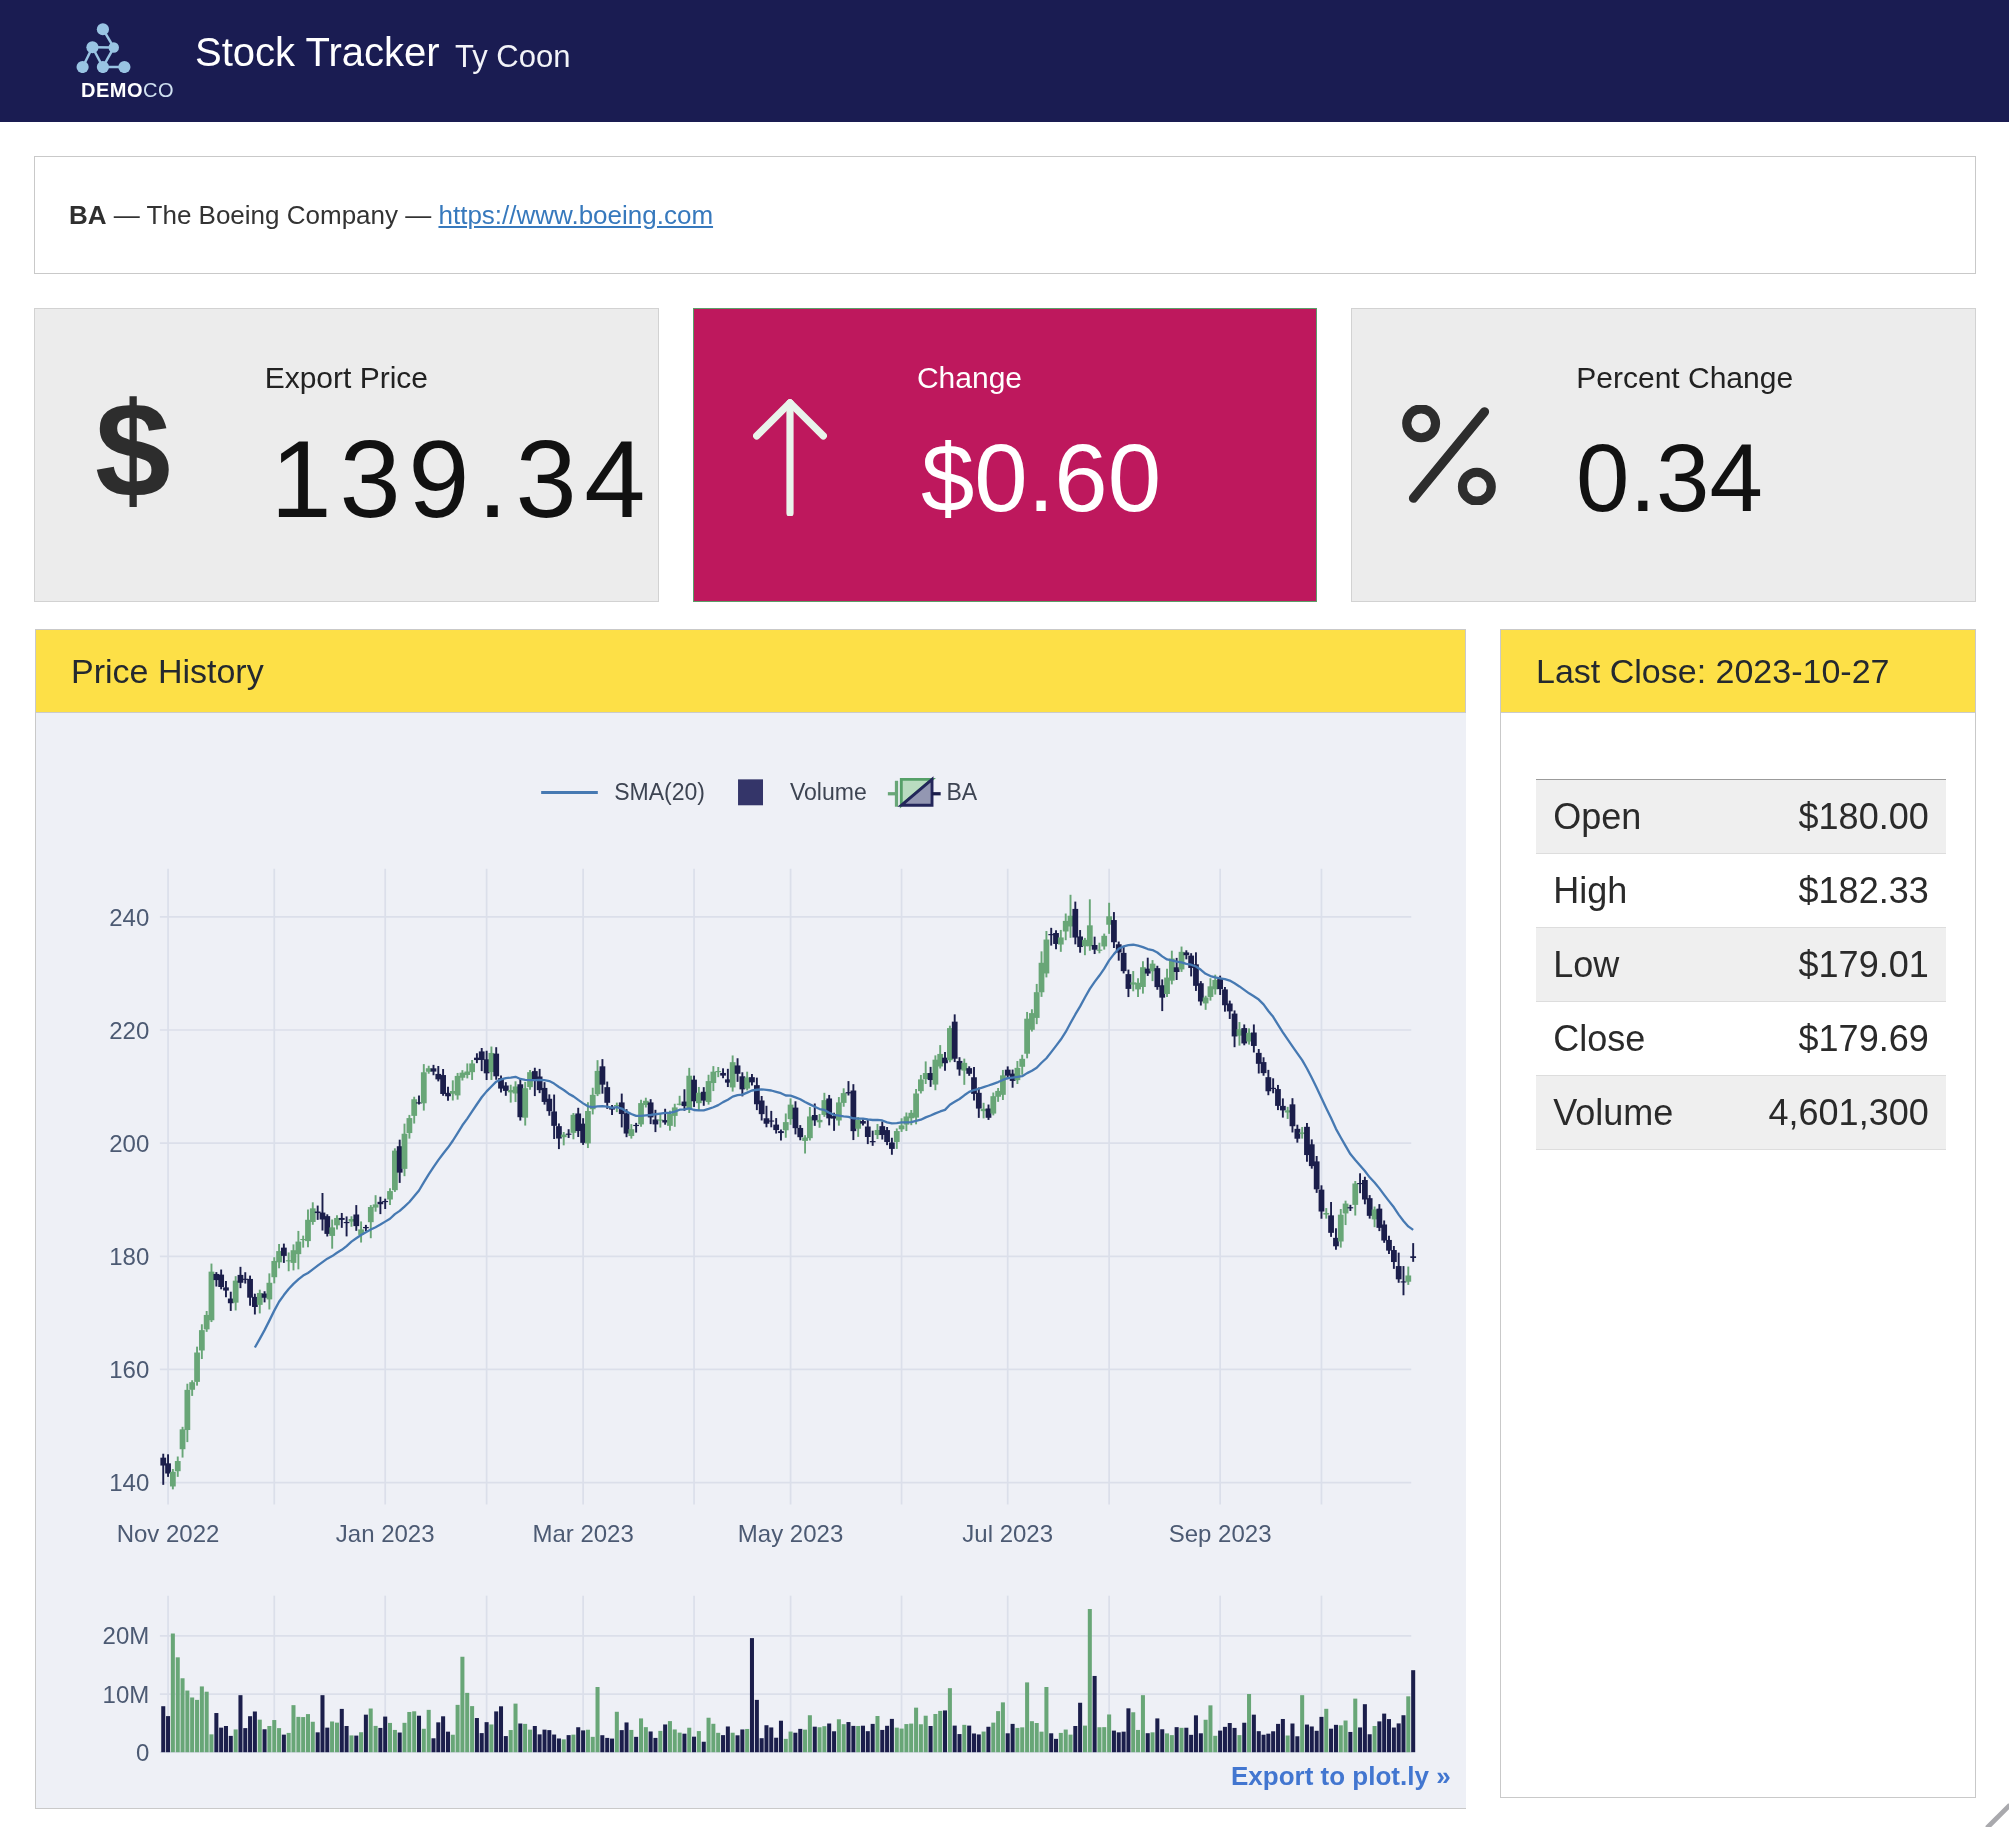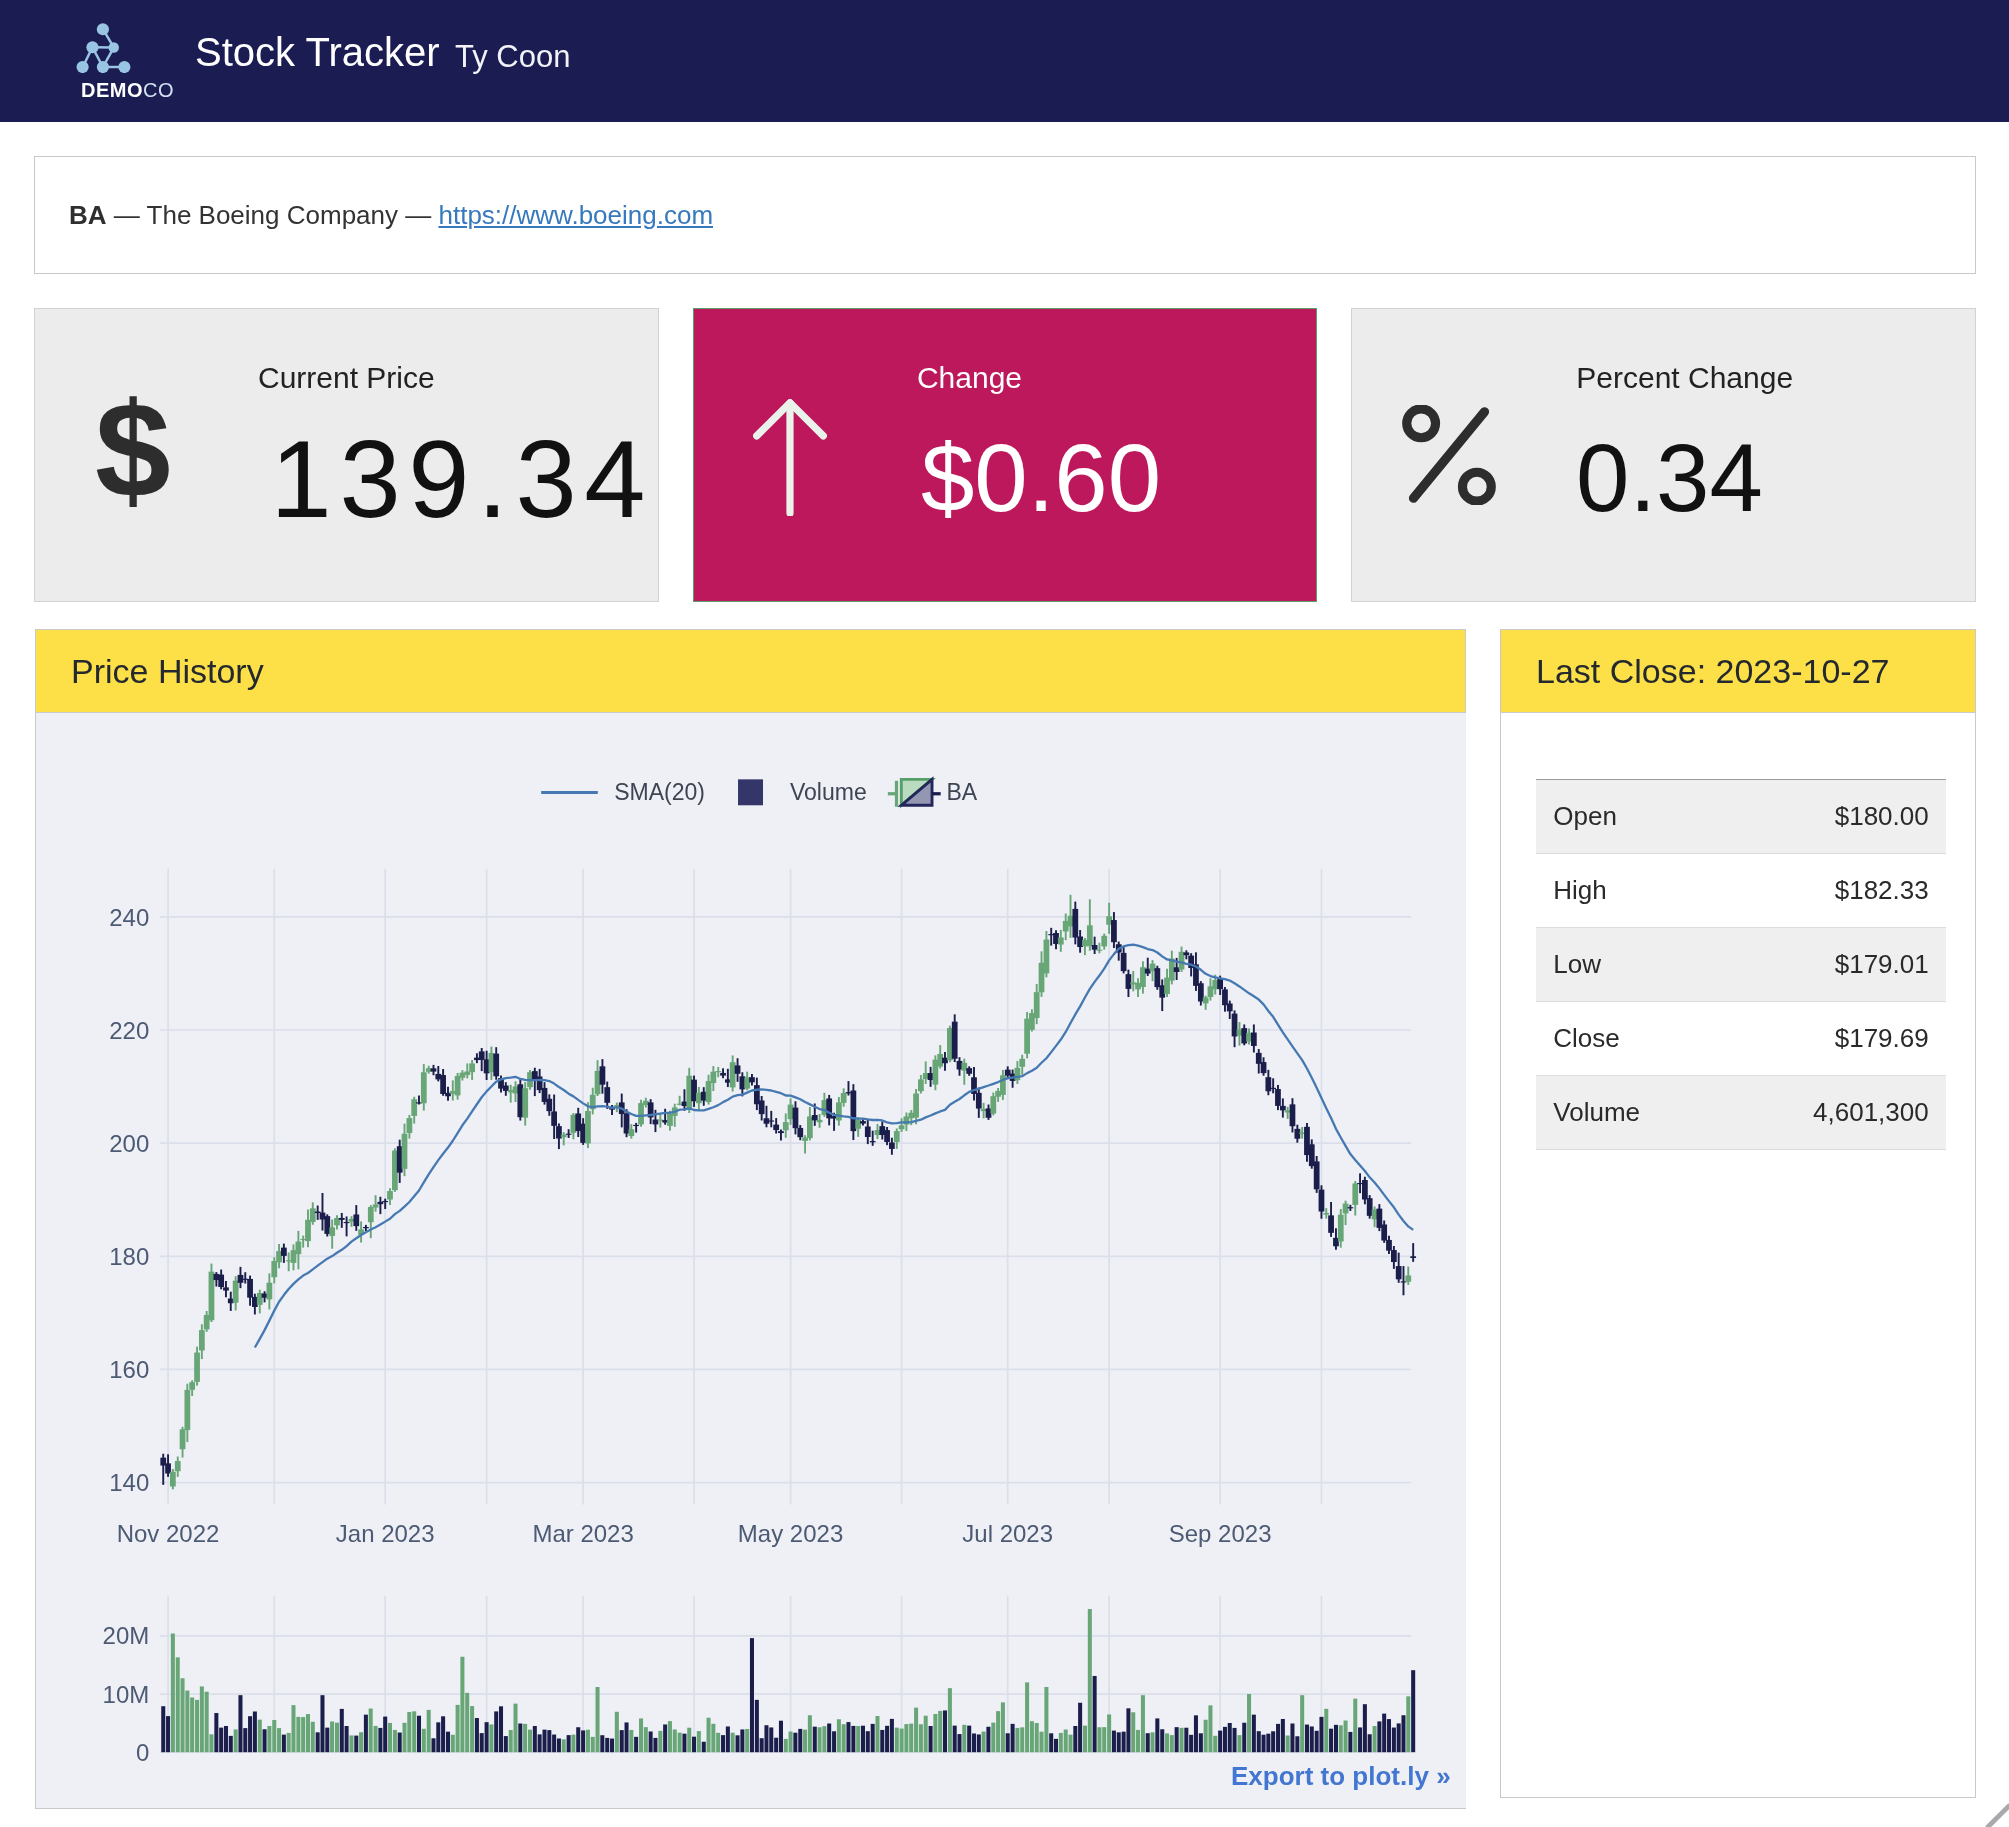--- a/index.html
+++ b/index.html
@@ -18,21 +18,21 @@
 .cnum{position:absolute;top:114px;width:100%;text-align:center;font-size:96px;color:#111}
 .card.green .clabel,.card.green .cnum{color:#fff}
 .dollar{position:absolute;left:60px;top:63px;font-size:136px;font-weight:bold;color:#2d2d2d}
 .main{margin:27px 34px 0 35px;display:flex;align-items:flex-start}
 .panel{border:1px solid #c9c9c9;background:#fff}
 .phead{height:83px;background:#fde047;border-bottom:1px solid #cbcbcb;display:flex;align-items:center;padding-left:35px;font-size:34px;color:#24292f}
 .lpanel{width:1431px;height:1180px}
 .lbody{position:relative;width:1430px;height:1095px;background:#eef0f6}
 .export{position:absolute;right:15.4px;bottom:16.3px;font-size:26px;font-weight:bold;color:#4276d0}
 .rpanel{width:477px;height:1169px;margin-left:34px}
-.rtable{margin:66px 0 0 35px;width:410px;border-collapse:collapse;font-size:26px;color:#2a2a2a}
+.rtable{margin:66px 0 0 35px;width:410px;border-collapse:collapse;font-size:36px;color:#2a2a2a}
 .rtable td{height:74px;padding:0 17.3px;border-bottom:1px solid #ddd}
 .rtable tr:first-child td{border-top:1.9px solid #9b9b9b}
 .rtable tr:nth-child(odd) td{background:#efefef}
 .rtable td:last-child{text-align:right}
 .grip{position:fixed;right:0;bottom:0;width:25px;height:25px}
 </style></head><body>
 <div class="hdr">
 <svg class="logo" width="60" height="60" viewBox="0 0 62 62">
 <g stroke="#99c4e3" stroke-width="2.6">
 <path d="M28 17 39 35.5"></path>
@@ -54,21 +54,21 @@
 <div class="logotxt">DEMO<span>CO</span></div>
 <div class="htitle">Stock Tracker</div>
 <div class="hsub">Ty Coon</div>
 </div>
 <div class="tbox">
     <span><b>BA</b> — The Boeing Company — <a href="#">https://www.boeing.com</a></span>
   </div>
 <div class="cards">
 <div class="card">
   <div class="dollar">$</div>
-  <div class="clabel">Current Price</div>
+  <div class="clabel">Export Price</div>
   <div class="cnum" style="padding-left:231px;font-size:110px;letter-spacing:7.7px;top:106px">139.34</div>
 </div>
 <div class="card green">
   <svg style="position:absolute;left:59px;top:87px" width="74" height="120" viewBox="0 0 77 125">
   <g stroke="#e9f3eb" stroke-width="7.5" stroke-linecap="round" fill="none">
   <path d="M38.5 122V8"></path>
           <path d="M38.5 7 3.8 41.5"></path>
           <path d="M38.5 7 73.2 41.5"></path>
         </g>
       </svg>

